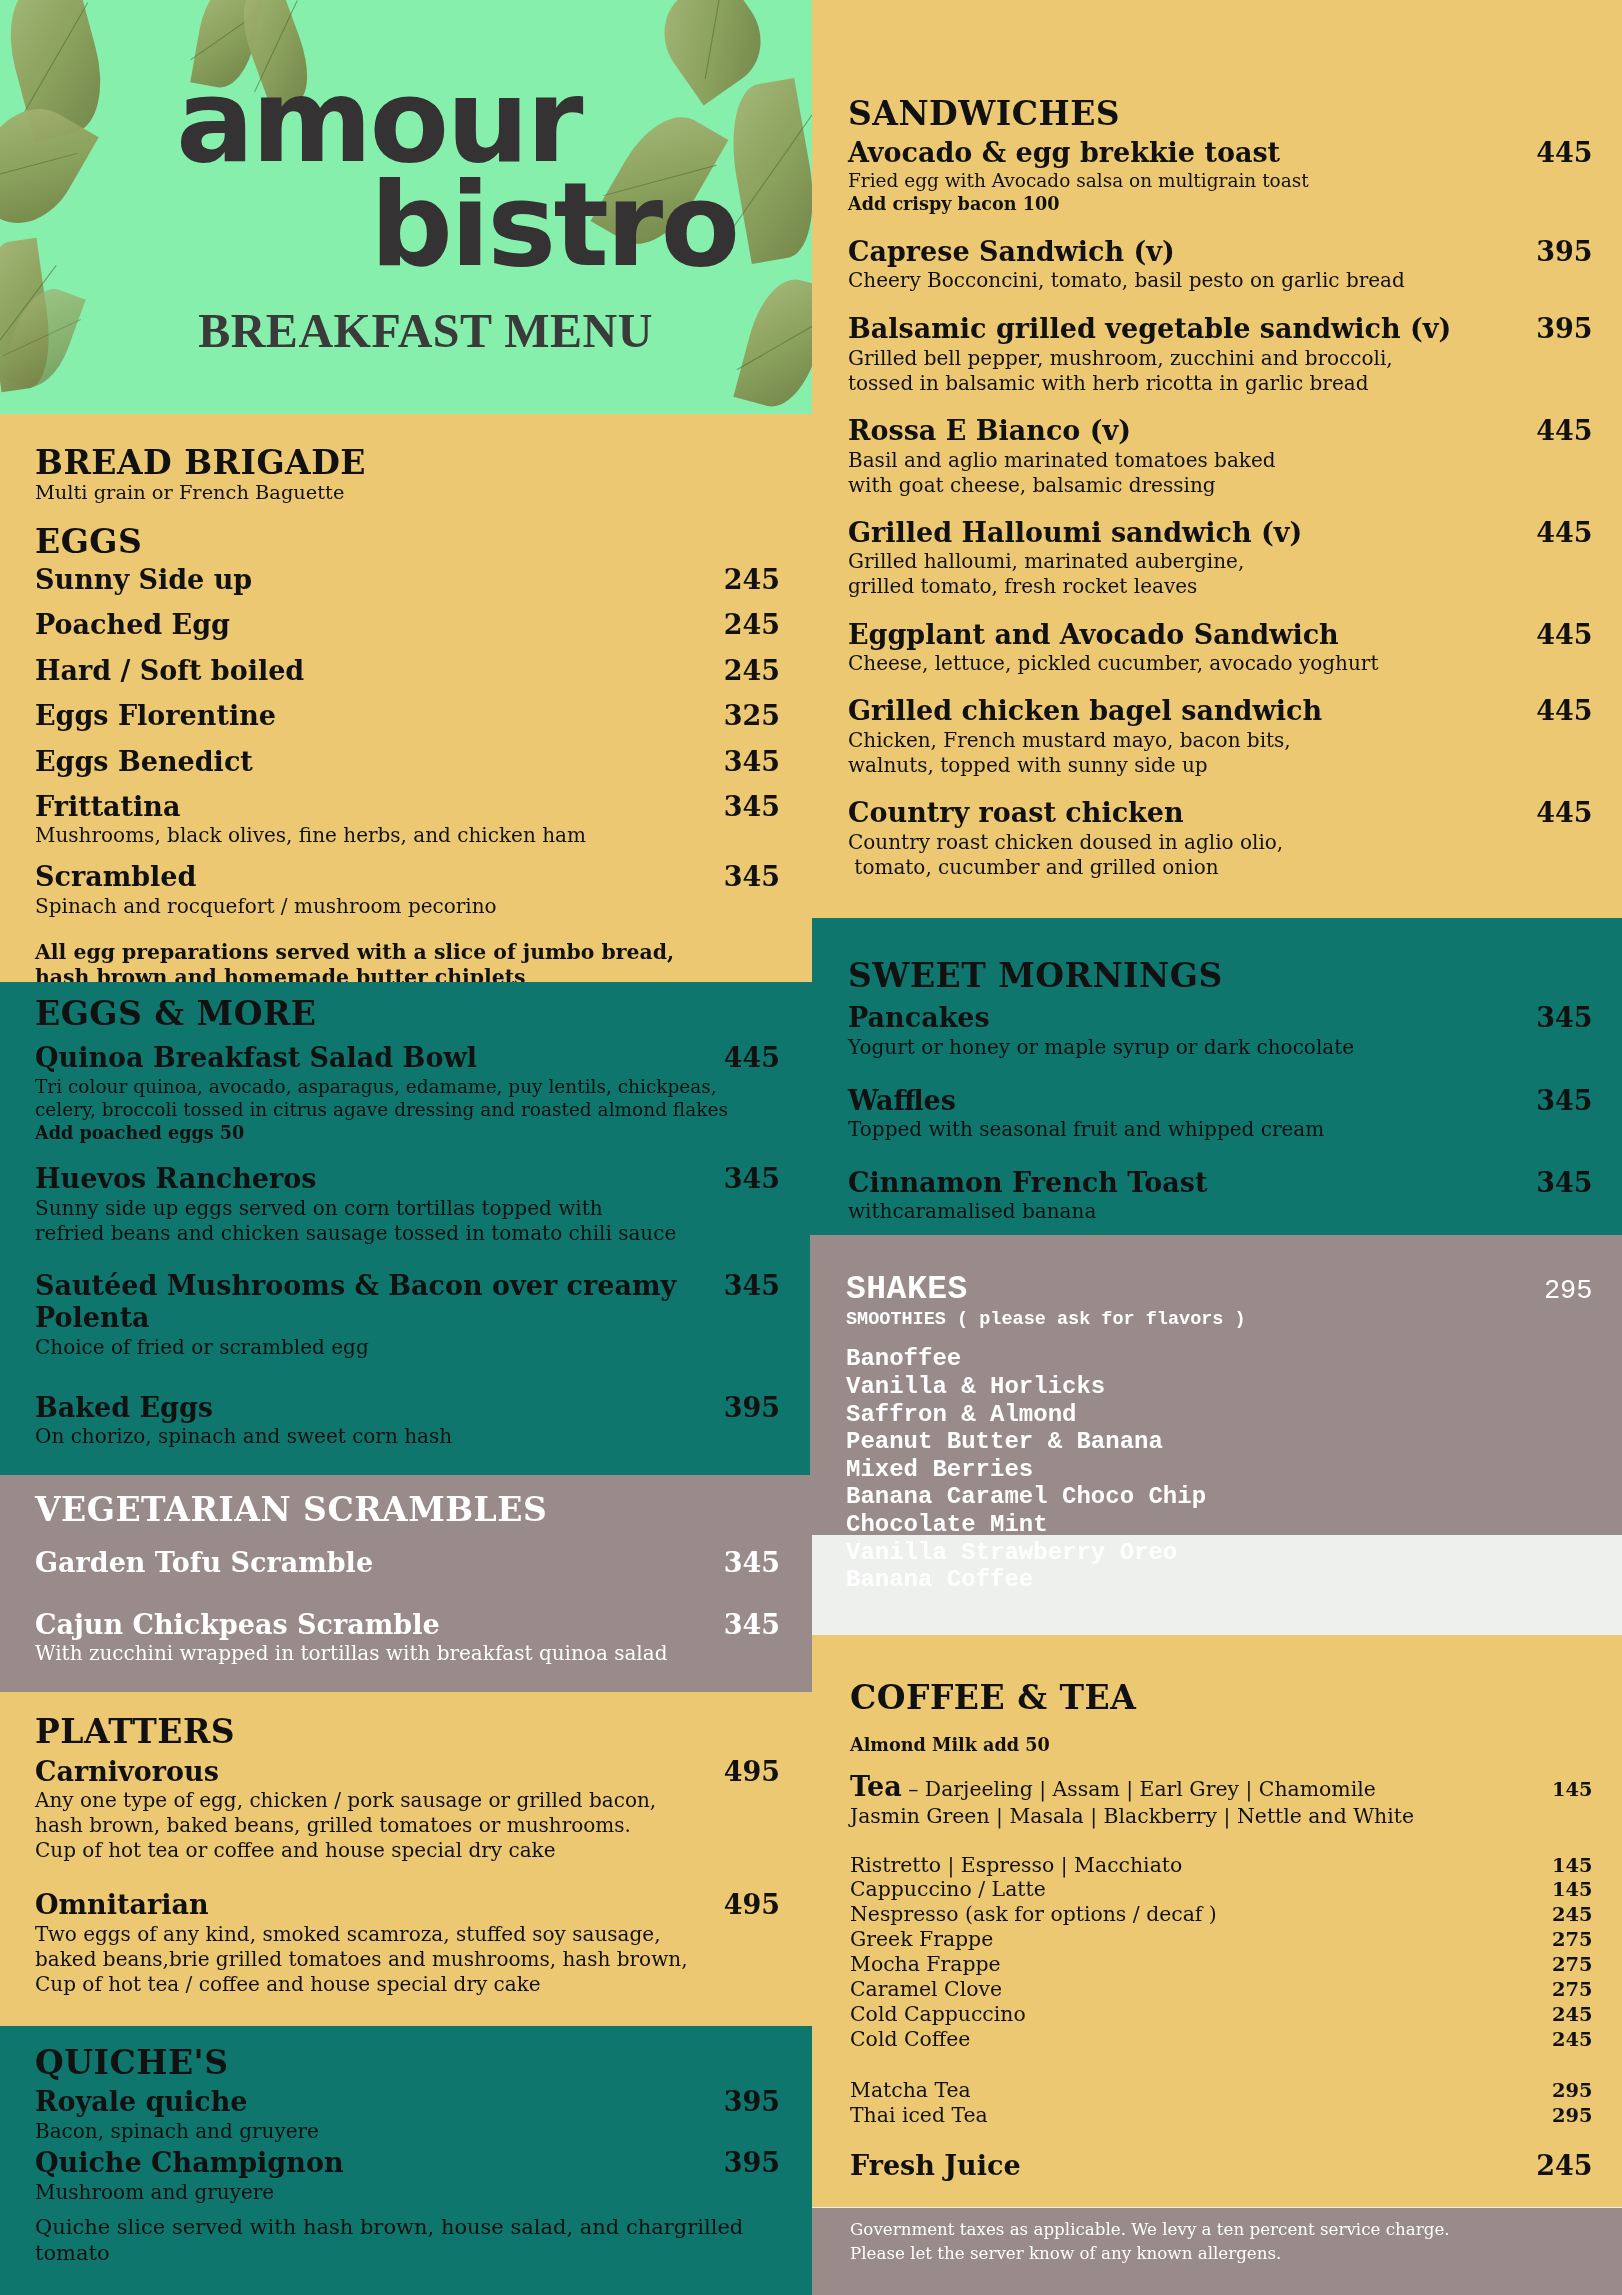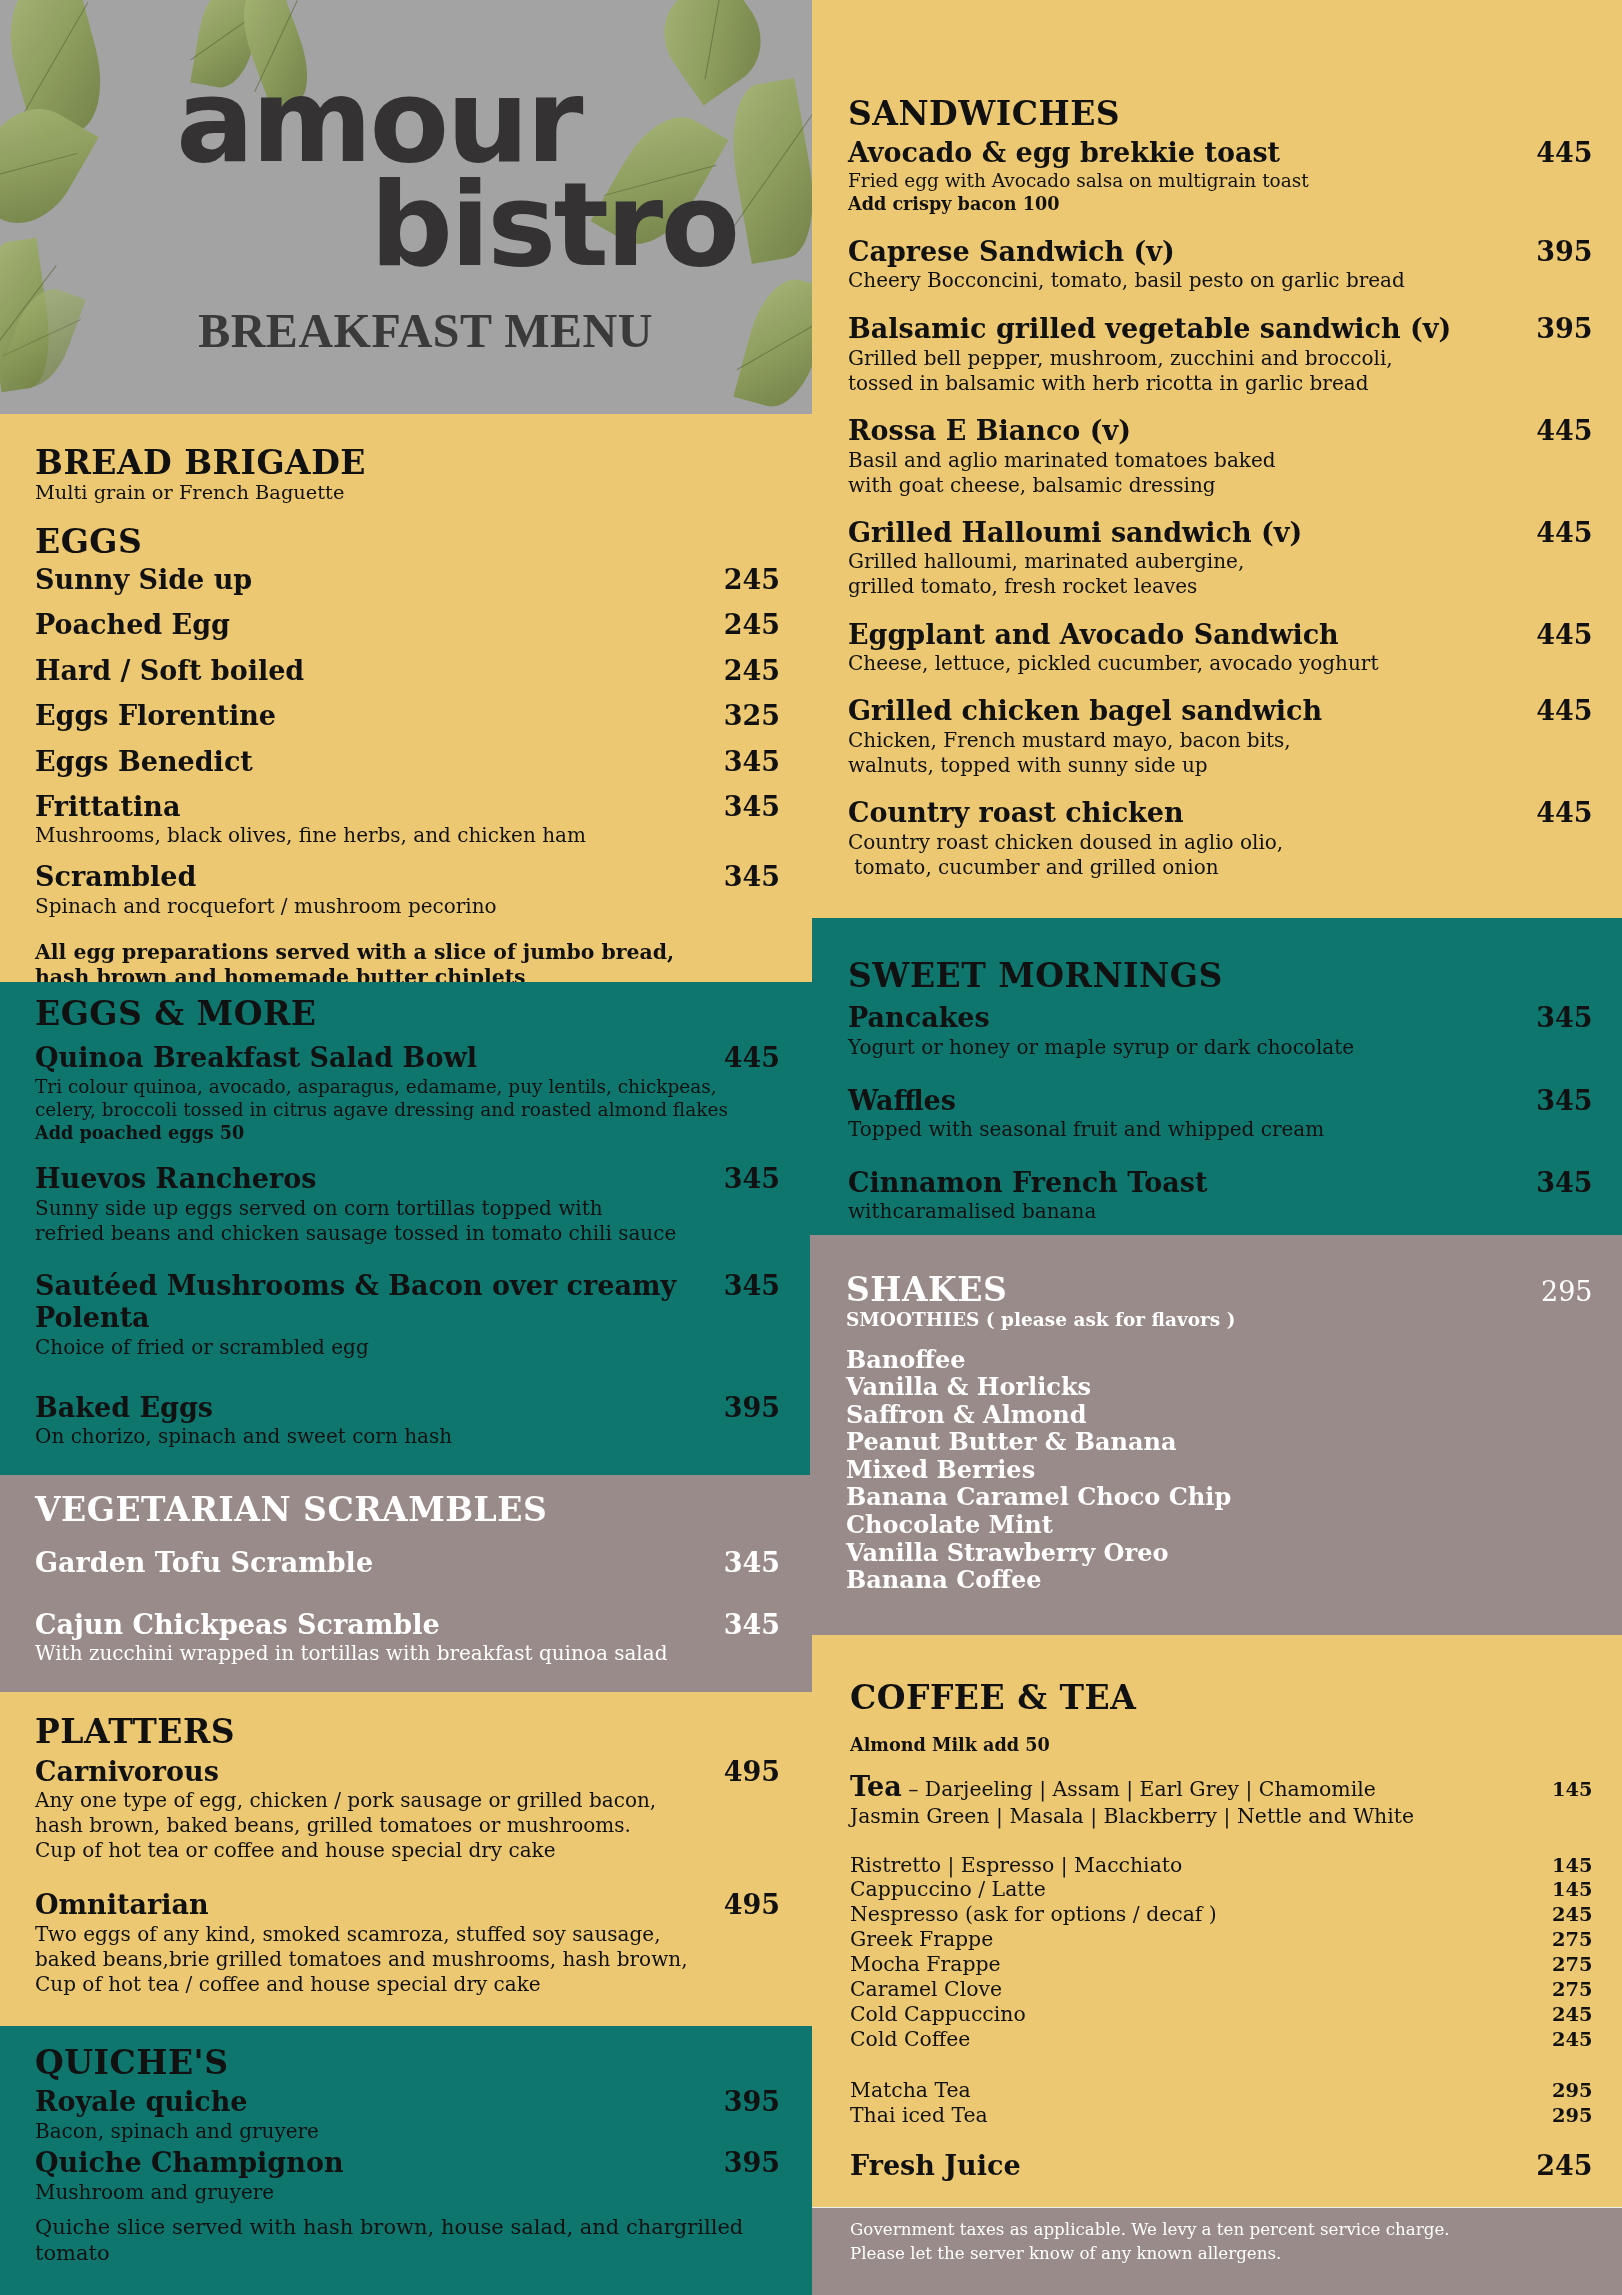--- a/index.html
+++ b/index.html
@@ -5,21 +5,21 @@
   * { margin: 0; padding: 0; box-sizing: border-box; }
   html, body { width: 1623px; height: 2295px; overflow: hidden; background: #eef0ee; }
   body { position: relative; font-family: "DejaVu Serif", "Liberation Serif", serif; color: #111; }
 
   .block { position: absolute; }
   .yellow { background: #ecc873; }
   .light { background: #0f766e; }
   .grey { background: #998b89; color: #fff; }
 
   
-  .header { left: 0; top: 0; width: 812px; height: 414px; background: #a3a3a3; overflow: hidden; }
+  .header { left: 0; top: 0; width: 812px; height: 414px; background: #86efac; overflow: hidden; }
   .leaf { position: absolute; border-radius: 50% 0 50% 0; background: linear-gradient(135deg, #a8b877 0%, #8a9b58 55%, #6f7e43 100%); opacity: 0.95; }
   .leaf::after { content: ""; position: absolute; left: 50%; top: 8%; width: 1.4px; height: 84%; background: rgba(80,95,45,0.6); transform: translateX(-50%) rotate(45deg); transform-origin: center; }
   .logo { position: absolute; left: 176px; top: 69px; font-family: "DejaVu Sans", "Liberation Sans", sans-serif; color: #343233; font-weight: bold; letter-spacing: -2.8px; line-height: 0.9; }
   .logo .l1 { display: block; font-size: 116px; }
   .logo .l2 { display: block; font-size: 116px; margin-left: 194px; }
   .menu-title { position: absolute; left: 0; width: 851px; top: 303px; text-align: center; font-size: 48px; font-weight: bold; color: #3a3a3a; font-family: "Liberation Serif", "DejaVu Serif", serif; letter-spacing: 0.5px; }
 
   .section { padding: 0 32px 0 35px; }
   .right .section, .section.rpad { padding: 0 30.5px 0 36px; margin-top: 24px; }
 
@@ -266,21 +266,21 @@
     </div>
     <div class="desc">Topped with seasonal fruit and whipped cream</div>
     <div class="row" style="margin-top:25px;">
       <span class="name">Cinnamon French Toast</span>
       <span class="price">345</span>
     </div>
     <div class="desc">withcaramalised banana</div>
   </div>
 </div>
 
-<div class="block grey right" style="left:810px;top:1235px;width:813px;height:400px;">
+<div class="block grey right" style="left:810px;top:1235px;width:813px;height:300px;font-family:Liberation Mono, monospace;">
   <div class="section" style="padding-top:13px;">
     <div class="row">
       <span class="sec-title">SHAKES</span>
       <span class="price" style="font-weight:normal;">295</span>
     </div>
     <div class="sub" style="font-weight:bold;font-size:18.5px;">SMOOTHIES ( please ask for flavors )</div>
     <div class="shake-list" style="margin-top:14px;">
       <div>Banoffee</div>
       <div>Vanilla &amp; Horlicks</div>
       <div>Saffron &amp; Almond</div>

